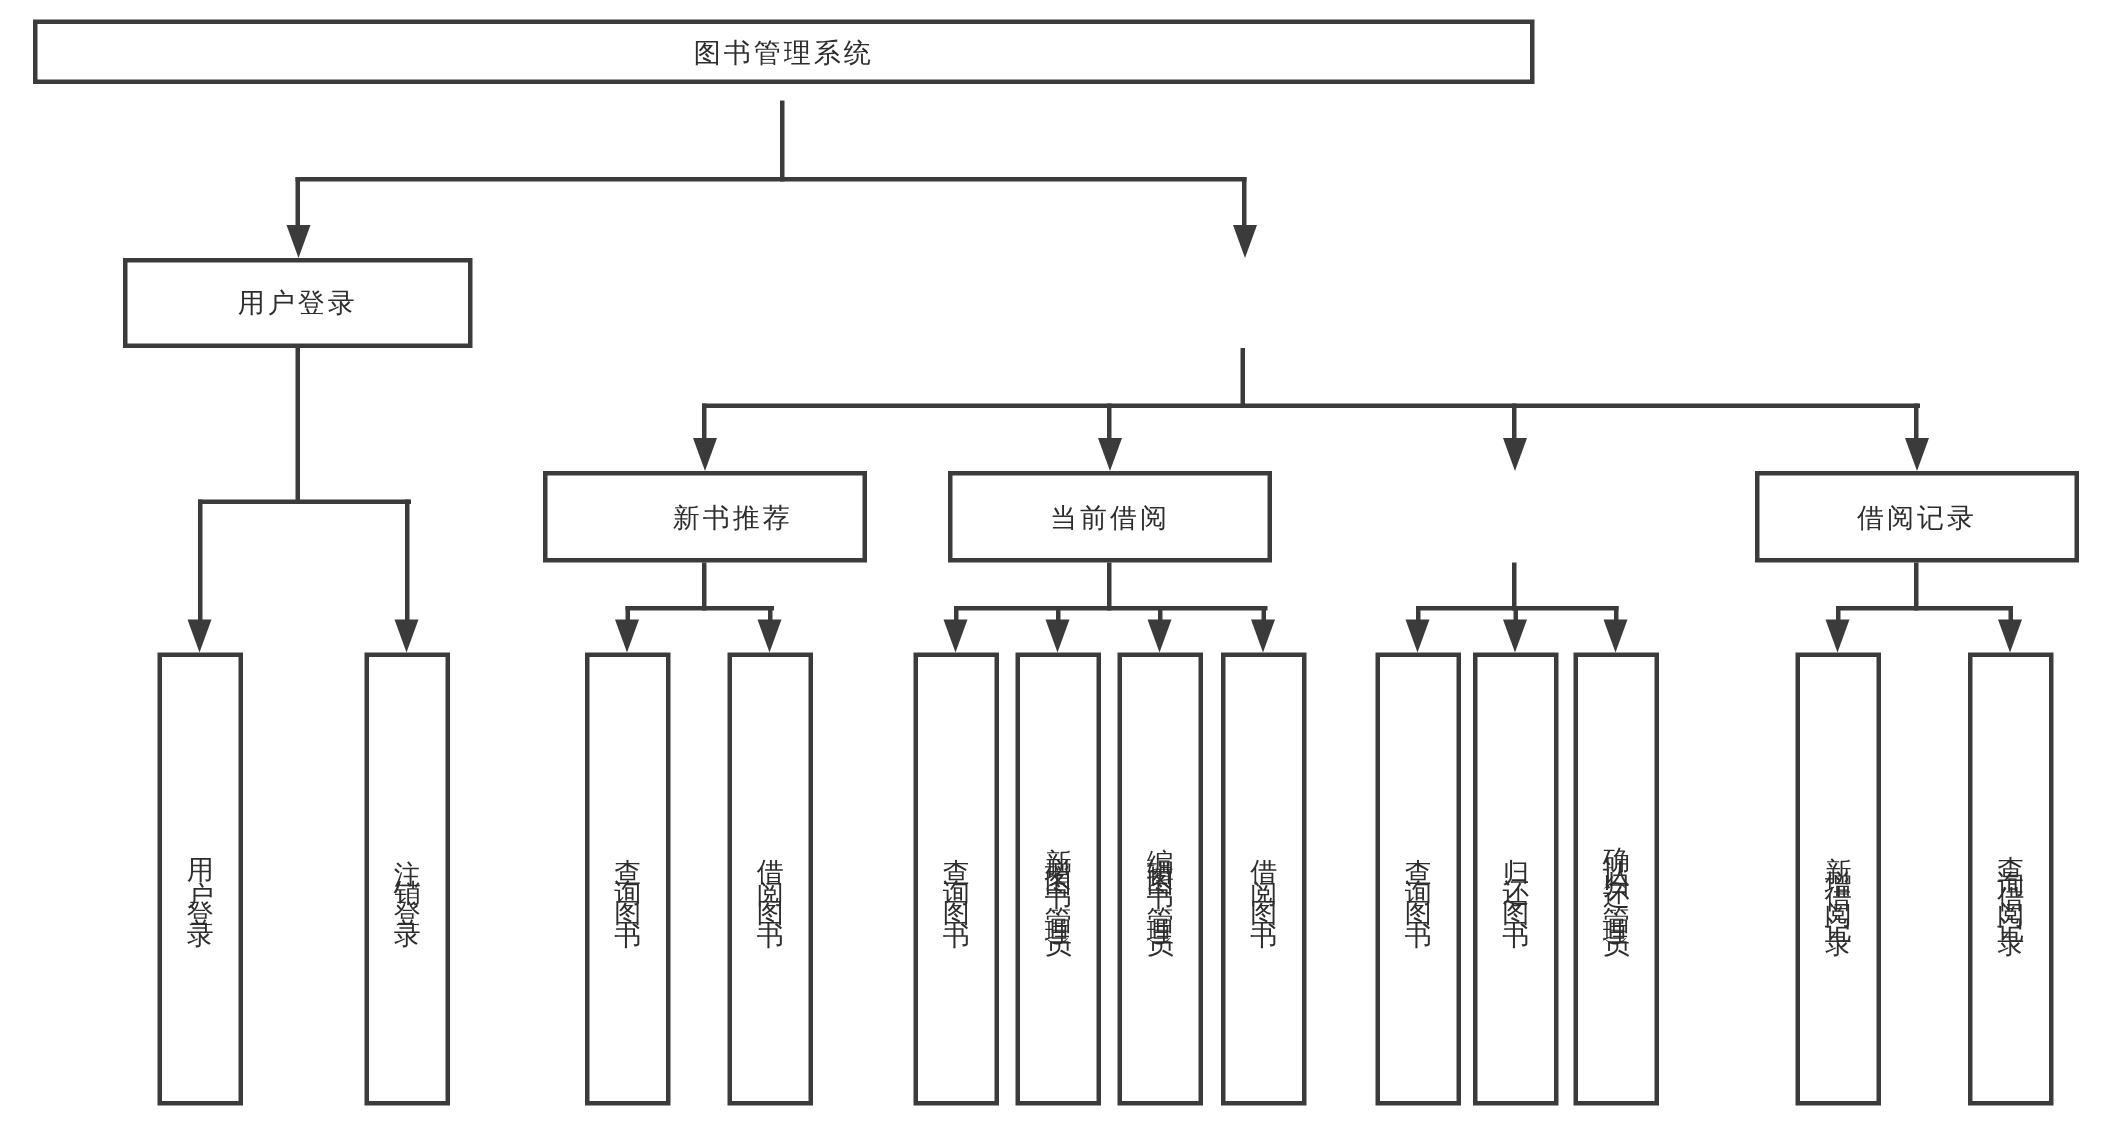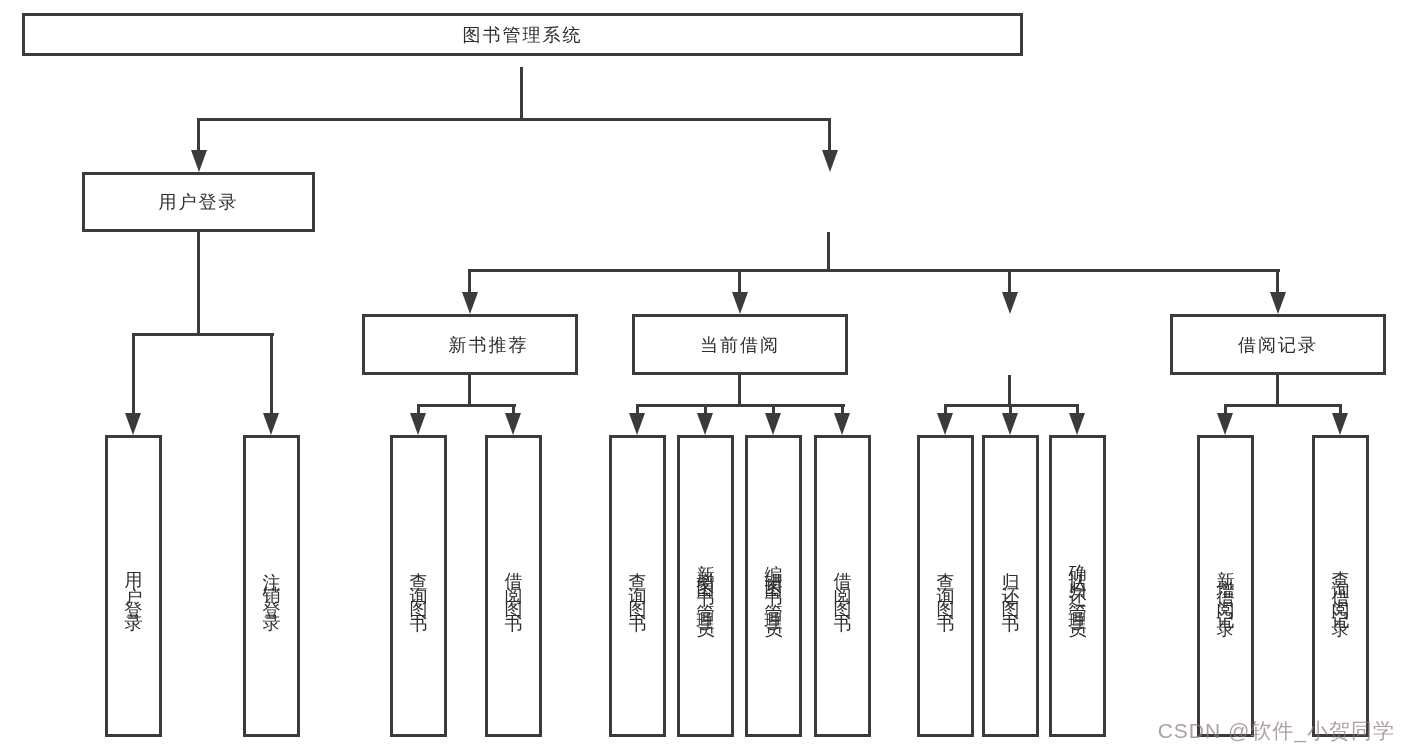--- a/index.html
+++ b/index.html
@@ -113,15 +113,14 @@
   <div class="v-line" style="left:1076px;top:404px;height:12px;"></div>
   <div class="arrow" style="left:1069px;top:413px;"></div>
 
   <div class="v-line" style="left:1276px;top:375px;height:32px;"></div>
   <div class="h-line" style="left:1224px;top:404px;width:118px;"></div>
   <div class="v-line" style="left:1224px;top:404px;height:12px;"></div>
   <div class="arrow" style="left:1217px;top:413px;"></div>
   <div class="v-line" style="left:1339px;top:404px;height:12px;"></div>
   <div class="arrow" style="left:1332px;top:413px;"></div>
 
-  <div class="watermark">CSDN @软件_小贺同学</div>
 
 </div>
 
 </body></html>

